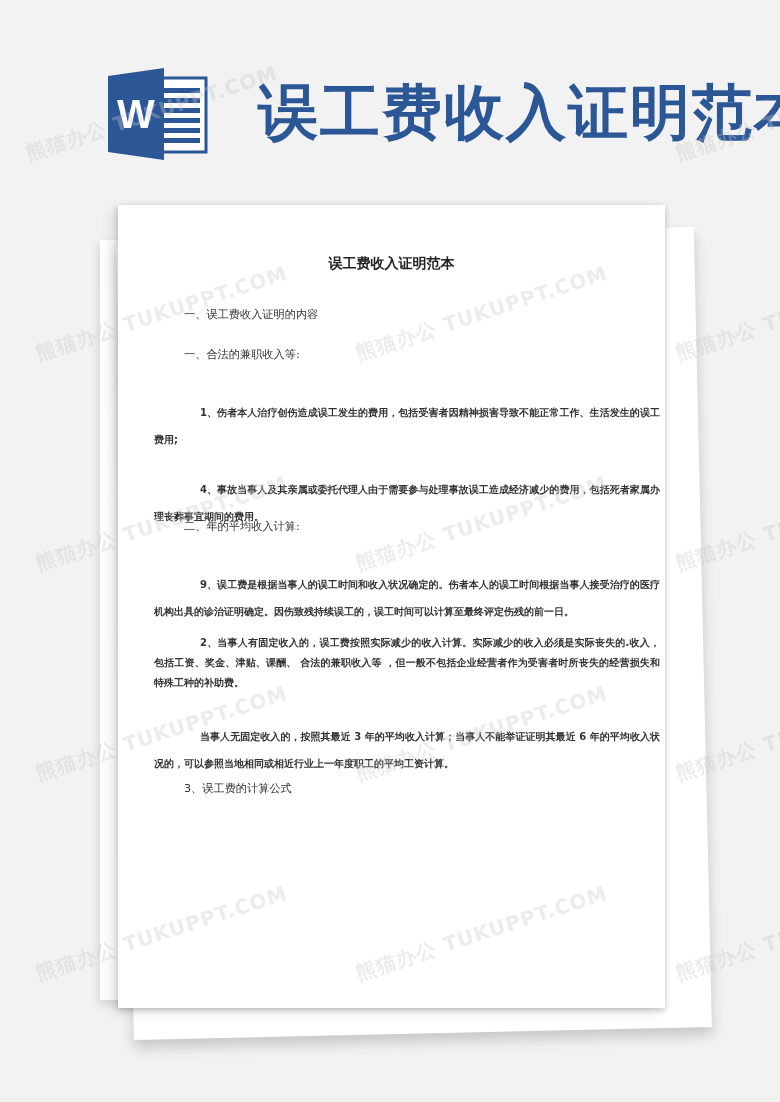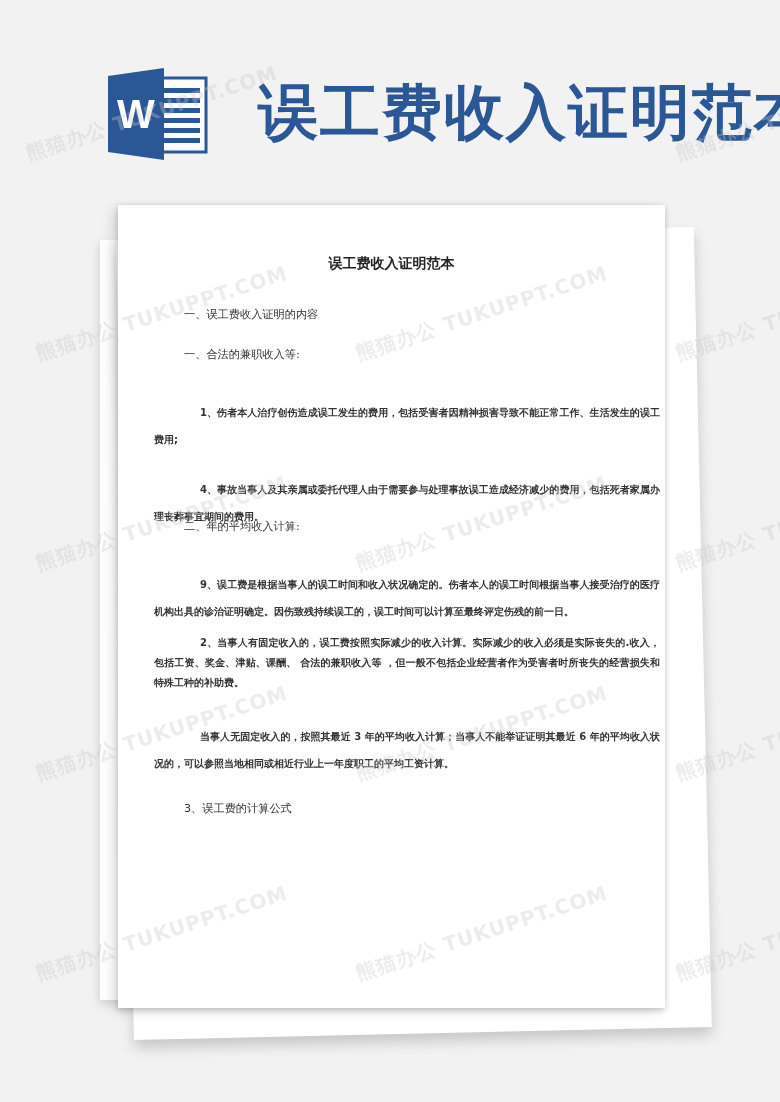--- a/index.html
+++ b/index.html
@@ -103,21 +103,21 @@
   <div class="doc-title">误工费收入证明范本</div>
 
   <div class="heading" style="top:96px">一、误工费收入证明的内容</div>
   <div class="heading" style="top:136px">一、合法的兼职收入等:</div>
   <p class="para" style="top:178px">1、伤者本人治疗创伤造成误工发生的费用，包括受害者因精神损害导致不能正常工作、生活发生的误工费用;</p>
   <p class="para" style="top:255px">4、事故当事人及其亲属或委托代理人由于需要参与处理事故误工造成经济减少的费用，包括死者家属办理丧葬事宜期间的费用。</p>
   <div class="heading" style="top:308px">二、年的平均收入计算:</div>
   <p class="para" style="top:350px">9、误工费是根据当事人的误工时间和收入状况确定的。伤者本人的误工时间根据当事人接受治疗的医疗机构出具的诊治证明确定。因伤致残持续误工的，误工时间可以计算至最终评定伤残的前一日。</p>
   <p class="para" style="top:412px; line-height:20px">2、当事人有固定收入的，误工费按照实际减少的收入计算。实际减少的收入必须是实际丧失的.收入，包括工资、奖金、津贴、课酬、 合法的兼职收入等 ，但一般不包括企业经营者作为受害者时所丧失的经营损失和特殊工种的补助费。</p>
   <p class="para" style="top:502px">当事人无固定收入的，按照其最近 3 年的平均收入计算；当事人不能举证证明其最近 6 年的平均收入状况的，可以参照当地相同或相近行业上一年度职工的平均工资计算。</p>
-  <div class="heading" style="top:590px">3、误工费的计算公式</div>
+  <div class="heading" style="top:570px">3、误工费的计算公式</div>
 </div>
 
 <div class="wm" style="left:30px; top:300px">熊猫办公 TUKUPPT.COM</div>
 <div class="wm" style="left:350px; top:300px">熊猫办公 TUKUPPT.COM</div>
 <div class="wm" style="left:670px; top:300px">熊猫办公 TUKUPPT.COM</div>
 <div class="wm" style="left:30px; top:510px">熊猫办公 TUKUPPT.COM</div>
 <div class="wm" style="left:350px; top:510px">熊猫办公 TUKUPPT.COM</div>
 <div class="wm" style="left:670px; top:510px">熊猫办公 TUKUPPT.COM</div>
 <div class="wm" style="left:30px; top:720px">熊猫办公 TUKUPPT.COM</div>
 <div class="wm" style="left:350px; top:720px">熊猫办公 TUKUPPT.COM</div>

